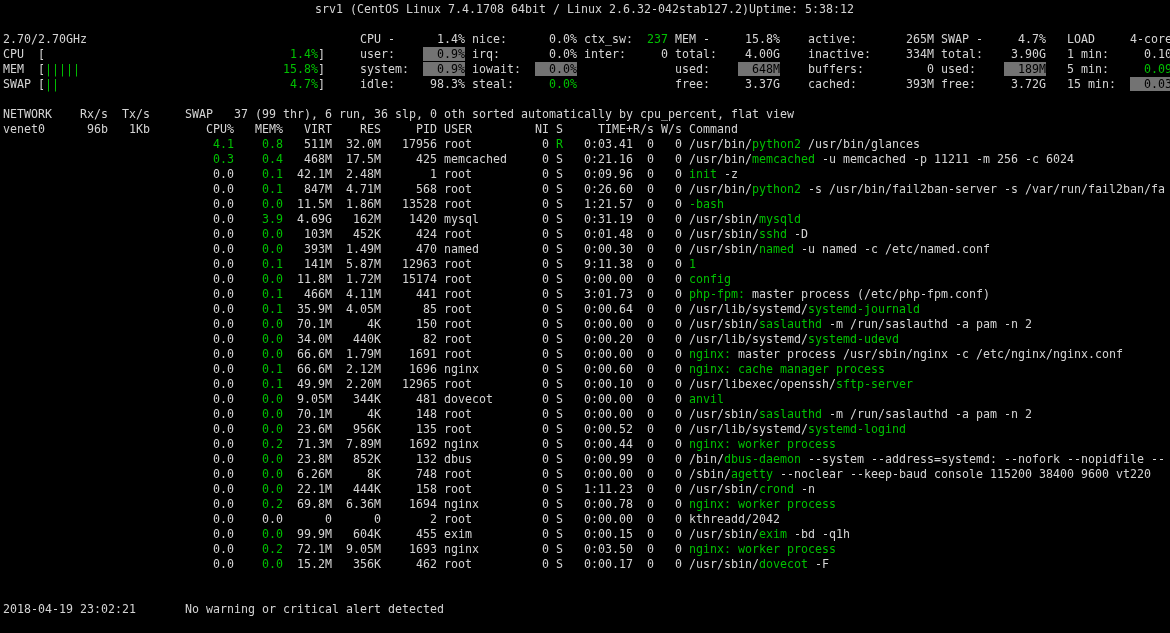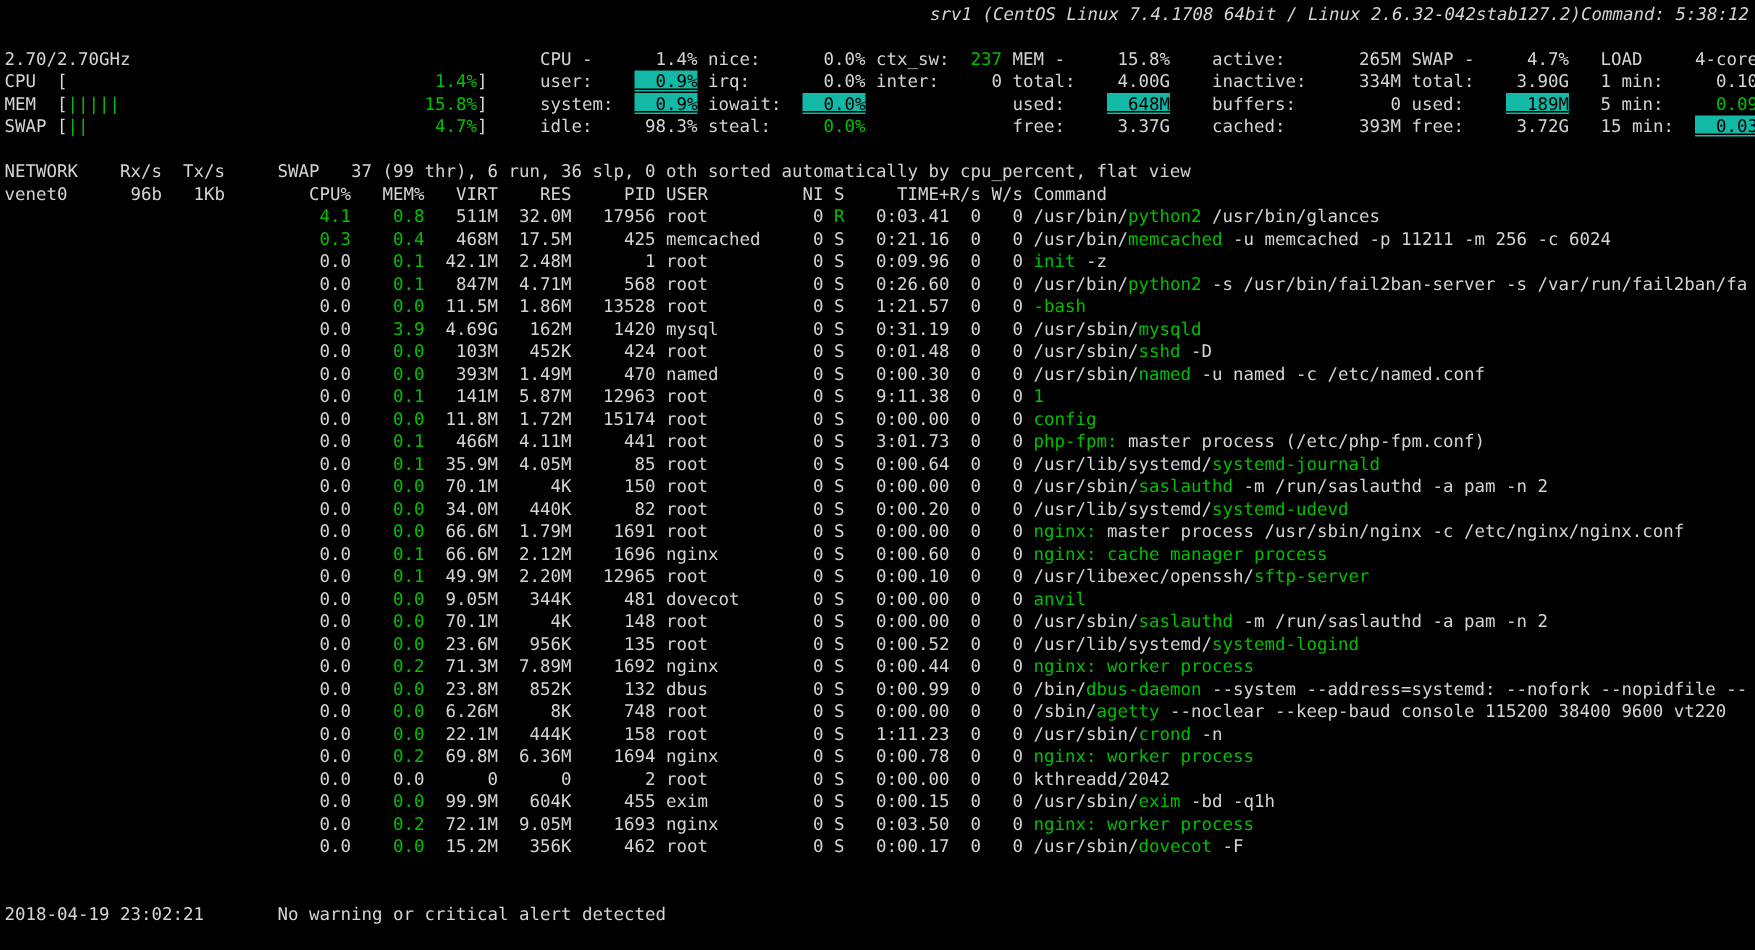--- a/index.html
+++ b/index.html
@@ -9,32 +9,32 @@
     background:#000;
     overflow:hidden;
     padding:2px 0 0 3px;
     box-sizing:border-box;
     font-family:"DejaVu Sans Mono",monospace;
     font-size:11.63px;
   }
   .line{height:15px;line-height:15px;white-space:pre;color:#d4d4d4;}
   .line span{white-space:pre;}
   .g{color:#00c000;}
-  .G{background:#14b8a6;color:#000000;text-decoration:underline;}
-  .flexline{display:flex;justify-content:flex-end;padding-right:4px;font-style:italic;}
+  .G{background:#737373;color:#000000;}
+  .flexline{display:flex;justify-content:center;padding-right:4px;}
   .sb-date{display:inline-block;width:26ch;}
 </style>
 </head>
 <body>
 
 <div id="term">
 
   <div class="line flexline">
     <span>srv1 (CentOS Linux 7.4.1708 64bit / Linux 2.6.32-042stab127.2)</span>
-    <span>Command: 5:38:12</span>
+    <span>Uptime: 5:38:12</span>
   </div>
 
   <div class="line"></div>
 
   <div id="summary">
       <div class="line"><span>2.70/2.70GHz</span><span>                                       </span><span>CPU -</span><span>      </span><span>1.4%</span><span> </span><span>nice:</span><span>      </span><span>0.0%</span><span> </span><span>ctx_sw:</span><span>  </span><span class="g">237</span><span> </span><span>MEM -</span><span>     </span><span>15.8%</span><span>    </span><span>active:</span><span>       </span><span>265M</span><span> </span><span>SWAP -</span><span>     </span><span>4.7%</span><span>   </span><span>LOAD</span><span>     </span><span>4-core</span></div>
       <div class="line"><span>CPU  [</span><span>                                   </span><span class="g">1.4%</span><span>]</span><span>     </span><span>user:</span><span>    </span><span class="G">  0.9%</span><span> </span><span>irq:</span><span>       </span><span>0.0%</span><span> </span><span>inter:</span><span>     </span><span>0</span><span> </span><span>total:</span><span>    </span><span>4.00G</span><span>    </span><span>inactive:</span><span>     </span><span>334M</span><span> </span><span>total:</span><span>    </span><span>3.90G</span><span>   </span><span>1 min:</span><span>     </span><span>0.10</span></div>
       <div class="line"><span>MEM  [</span><span class="g">|||||</span><span>                             </span><span class="g">15.8%</span><span>]</span><span>     </span><span>system:</span><span>  </span><span class="G">  0.9%</span><span> </span><span>iowait:</span><span>  </span><span class="G">  0.0%</span><span>              </span><span>used:</span><span>    </span><span class="G">  648M</span><span>    </span><span>buffers:</span><span>         </span><span>0</span><span> </span><span>used:</span><span>    </span><span class="G">  189M</span><span>   </span><span>5 min:</span><span>     </span><span class="g">0.09</span></div>
       <div class="line"><span>SWAP [</span><span class="g">||</span><span>                                 </span><span class="g">4.7%</span><span>]</span><span>     </span><span>idle:</span><span>     </span><span>98.3%</span><span> </span><span>steal:</span><span>     </span><span class="g">0.0%</span><span>              </span><span>free:</span><span>     </span><span>3.37G</span><span>    </span><span>cached:</span><span>       </span><span>393M</span><span> </span><span>free:</span><span>     </span><span>3.72G</span><span>   </span><span>15 min:</span><span>  </span><span class="G">  0.03</span></div>
     </div>

